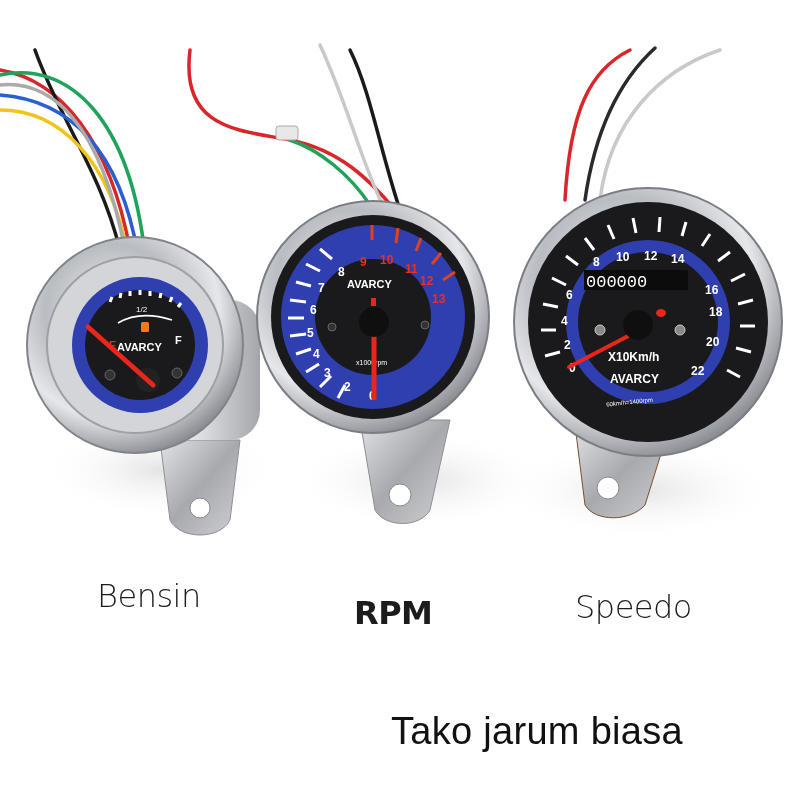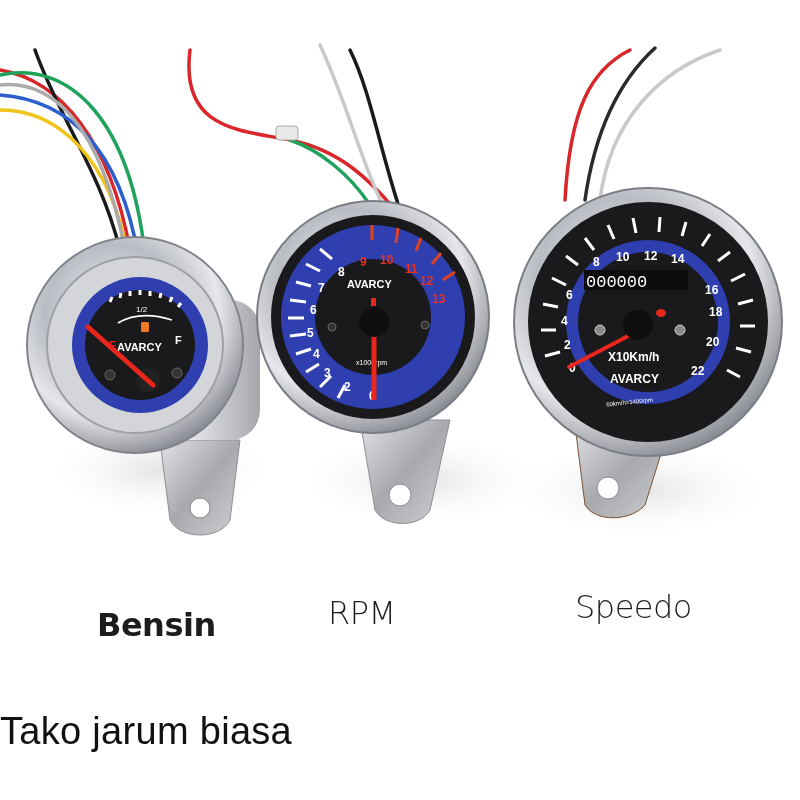--- a/index.html
+++ b/index.html
@@ -1,20 +1,20 @@
 <!DOCTYPE html>
 <html><head>
 <meta charset="utf-8">
 <style>
   html,body{margin:0;padding:0;}
   body{width:800px;height:800px;background:#ffffff;position:relative;overflow:hidden;font-family:"Liberation Sans",sans-serif;}
   .scene{position:absolute;left:0;top:0;width:800px;height:560px;}
   .wire{fill:none;stroke-width:3.5;stroke-linecap:round;}
   .label{position:absolute;font-family:"DejaVu Sans",sans-serif;font-weight:300;color:#1c1c1c;font-size:32px;letter-spacing:-0.5px;}
-  .caption{position:absolute;left:0;width:683px;top:710px;text-align:left;font-family:"Liberation Sans",sans-serif;font-size:38px;color:#111;letter-spacing:0.3px;}
+  .caption{position:absolute;left:0;width:683px;top:710px;text-align:right;font-family:"Liberation Sans",sans-serif;font-size:38px;color:#111;letter-spacing:0.3px;}
 </style>
 </head>
 <body>
 
 <div class="scene">
 <svg width="800" height="560" viewBox="0 0 800 560" xmlns="http://www.w3.org/2000/svg">
   <defs>
     <radialGradient id="chrome" cx="40%" cy="35%" r="70%">
       <stop offset="0%" stop-color="#f4f5f7"></stop>
       <stop offset="45%" stop-color="#b9bcc2"></stop>
@@ -200,17 +200,17 @@
     <text x="606" y="403" font-size="6" fill="#ffffff" font-family="Liberation Sans, sans-serif" transform="rotate(-6 640 401)">60km/h=1400rpm</text>
     <circle cx="600" cy="330" r="5" fill="#888" stroke="#ccc"></circle>
     <circle cx="680" cy="330" r="5" fill="#888" stroke="#ccc"></circle>
     <ellipse cx="661" cy="313" rx="5" ry="4" fill="#e8261c"></ellipse>
     <line x1="569" y1="367" x2="632" y2="334" stroke="#e8261c" stroke-width="4" stroke-linecap="round"></line>
     <circle cx="638" cy="325" r="15" fill="#0f0f10"></circle>
   </g>
 </svg>
 </div>
 
-<div class="label" style="left:97px;top:606px;font-weight:bold;">Bensin</div>
-<div class="label" style="left:328px;top:594px;">RPM</div>
+<div class="label" style="left:97px;top:577px;">Bensin</div>
+<div class="label" style="left:354px;top:594px;font-weight:bold;">RPM</div>
 <div class="label" style="left:547px;top:588px;margin-left:28px;">Speedo</div>
 
 <div class="caption">Tako jarum biasa</div>
 
 </body></html>

